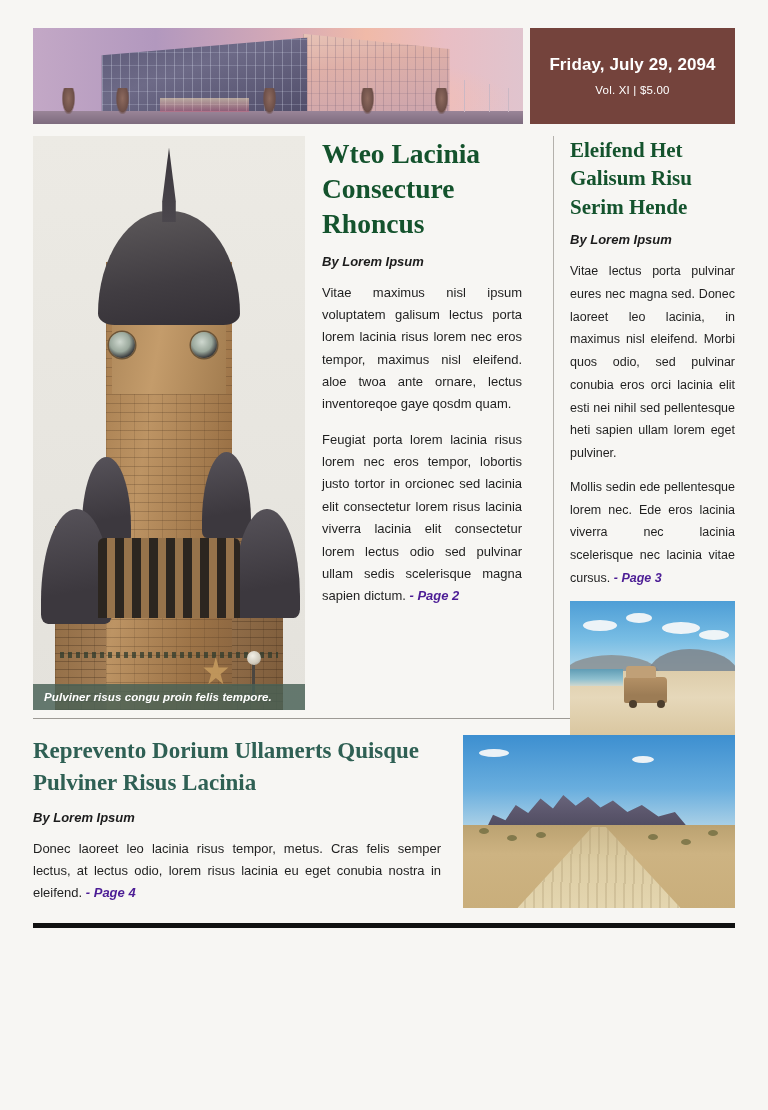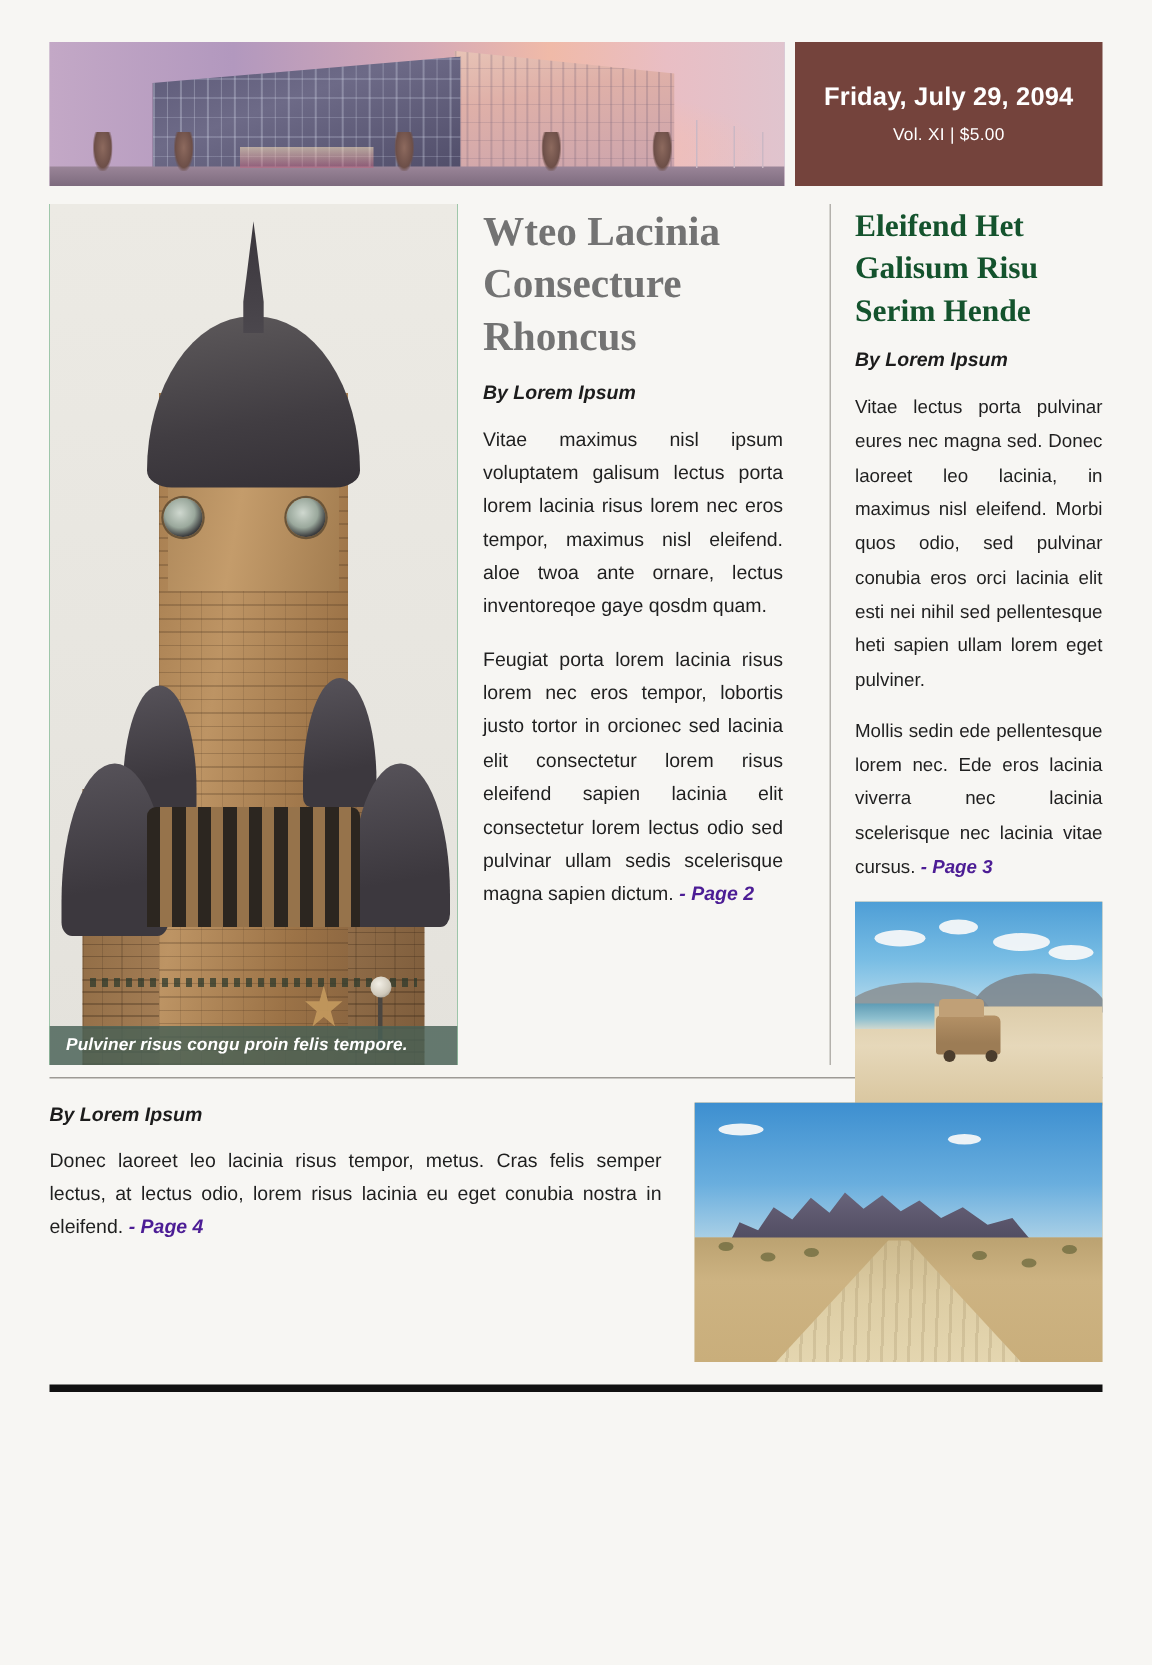--- a/index.html
+++ b/index.html
@@ -324,21 +324,21 @@
     font-weight: bold;
     padding: 7px 9px 7px 11px;
     box-sizing: border-box;
     letter-spacing: 0.1px;
   }
 
   .lead-body { flex: 1 1 auto; min-width: 0; }
   .headline-main {
     font-family: "Liberation Serif", serif;
     font-weight: bold;
-    color: #737373;
+    color: #14532d;
     font-size: 27.5px;
     line-height: 1.28;
     margin: 0 0 12px 0;
   }
   .byline {
     font-size: 13px;
     font-style: italic;
     font-weight: bold;
     color: #1c1c1c;
     margin-bottom: 13px;
@@ -532,21 +532,21 @@
         <div class="ch-wreath"></div>
         <div class="ch-star"></div>
         <div class="ch-lamp"></div>
         <div class="photo-caption">Pulviner risus congu proin felis tempore.</div>
       </div>
 
       <div class="lead-body">
         <h1 class="headline-main">Wteo Lacinia Consecture Rhoncus</h1>
         <div class="byline">By Lorem Ipsum</div>
         <p class="body-text">Vitae maximus nisl ipsum voluptatem galisum lectus porta lorem lacinia risus lorem nec eros tempor, maximus nisl eleifend. aloe twoa ante ornare, lectus inventoreqoe gaye qosdm quam.</p>
-        <p class="body-text"><span>Feugiat porta lorem lacinia risus lorem nec eros tempor, lobortis justo tortor in orcionec sed lacinia elit consectetur lorem risus eleifend sapien lacinia elit consectetur lorem lectus odio sed pulvinar ullam sedis scelerisque magna sapien dictum.</span> <span class="page-ref">- Page 2</span></p>
+        <p class="body-text"><span>Feugiat porta lorem lacinia risus lorem nec eros tempor, lobortis justo tortor in orcionec sed lacinia elit consectetur lorem risus lacinia viverra lacinia elit consectetur lorem lectus odio sed pulvinar ullam sedis scelerisque magna sapien dictum.</span> <span class="page-ref">- Page 2</span></p>
       </div>
     </div>
 
     <div class="col-right">
       <h2 class="headline-side">Eleifend Het Galisum Risu Serim Hende</h2>
       <div class="byline">By Lorem Ipsum</div>
       <p class="side-text">Vitae lectus porta pulvinar eures nec magna sed. Donec laoreet leo lacinia, in maximus nisl eleifend. Morbi quos odio, sed pulvinar conubia eros orci lacinia elit esti nei nihil sed pellentesque heti sapien ullam lorem eget pulviner.</p>
       <p class="side-text"><span>Mollis sedin ede pellentesque lorem nec. Ede eros lacinia viverra nec lacinia scelerisque nec lacinia vitae cursus.</span> <span class="page-ref">- Page 3</span></p>
 
       <div class="side-photo">
@@ -563,20 +563,21 @@
         <div class="bp-wheel" style="left:36%;"></div>
         <div class="bp-wheel" style="left:53%;"></div>
       </div>
     </div>
   </div>
 
   <div class="bottom-sep"></div>
 
   <div class="bottom-grid">
     <div class="bottom-left">
+      <h2 class="headline-bottom">Reprevento Dorium Ullamerts Quisque Pulviner Risus Lacinia</h2>
       <div class="byline">By Lorem Ipsum</div>
       <p class="bottom-text"><span>Donec laoreet leo lacinia risus tempor, metus. Cras felis semper lectus, at lectus odio, lorem risus lacinia eu eget conubia nostra in eleifend.</span> <span class="page-ref">- Page 4</span></p>
     </div>
 
     <div class="bottom-photo-wrap">
       <div class="dr-sky"></div>
       <div class="bp-cloud" style="left:6%; top:8%; width:30px; height:8px;"></div>
       <div class="bp-cloud" style="left:62%; top:12%; width:22px; height:7px;"></div>
       <div class="dr-mtn"></div>
       <div class="dr-ground"></div>

